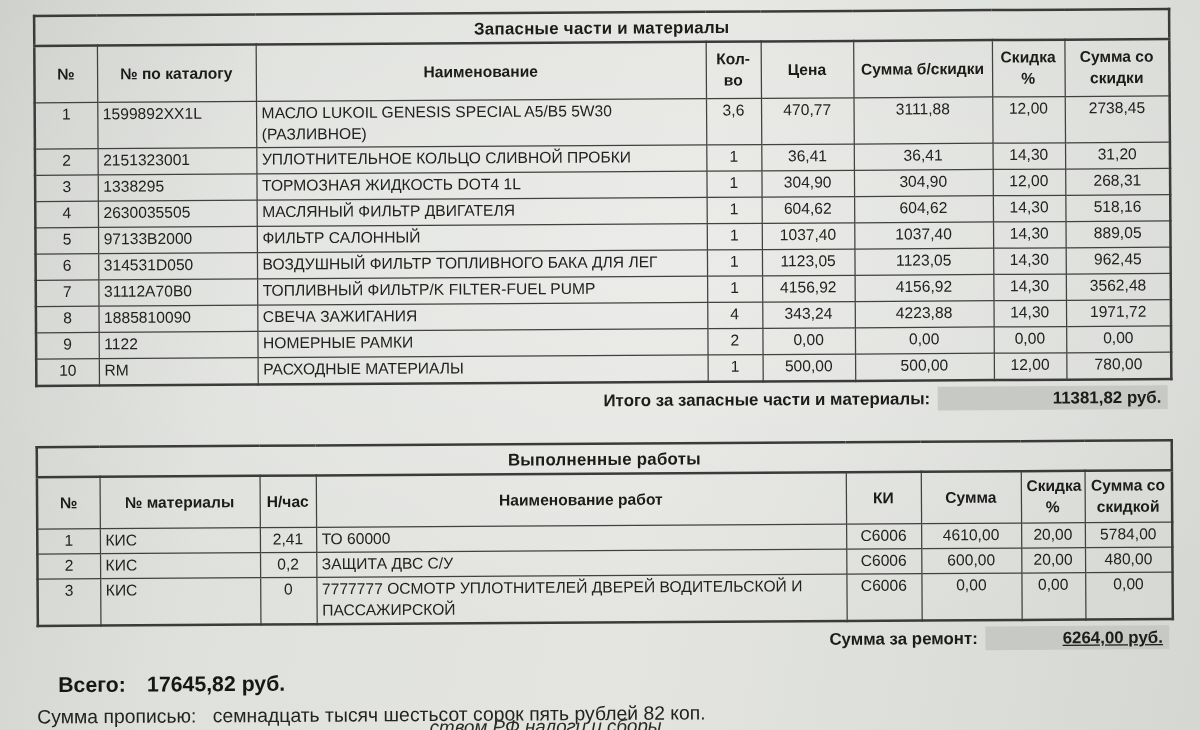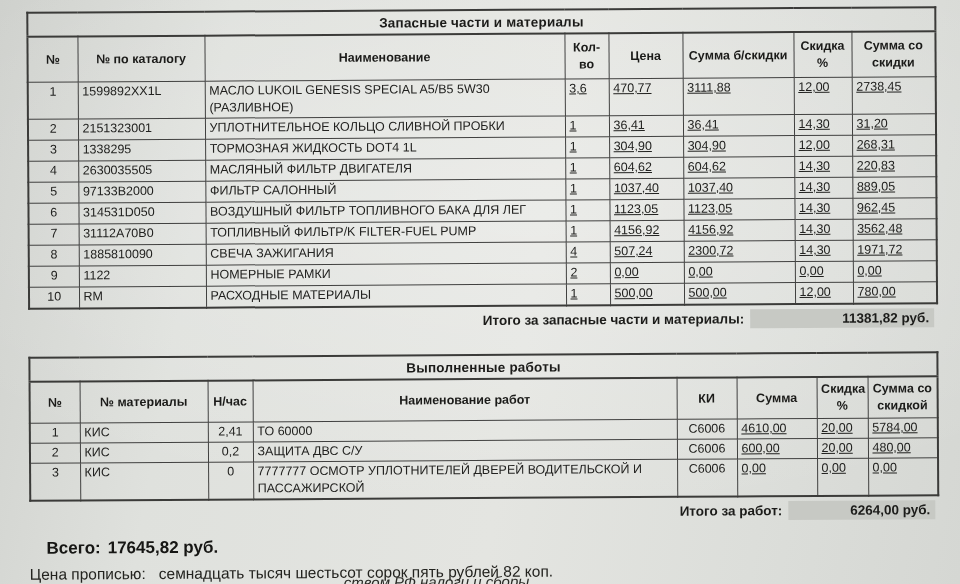--- a/index.html
+++ b/index.html
@@ -31,38 +31,38 @@
   }
   th{font-weight:bold;text-align:center;vertical-align:middle;color:#1b1b19;}
   tr.title-row th{
     height:20px;font-size:13.5px;letter-spacing:0.2px;
     border-bottom:2px solid #3b3b39;
   }
   .tbl1 tr.head-row th{height:42px;}
   .tbl2 tr.head-row th{height:38px;}
   td.al-l{text-align:left;}
   td.al-c{text-align:center;}
-  td.al-r{text-align:left;text-decoration:underline;}
+  td.al-r{text-align:center;}
   .tbl1 tbody tr td{height:18px;}
   .total-line{
     width:934px;margin-top:4px;
     display:flex;justify-content:flex-end;align-items:center;
     font-size:13.5px;font-weight:bold;color:#1c1c1a;
   }
   .total-box{
     background:#c7c9c4;
     text-align:right;padding:2px 5px 2px 4px;margin-left:6px;
   }
   .total-box.parts{width:175px;}
-  .total-box.works{width:138px;}
+  .total-box.works{width:138px;text-decoration:underline;}
   .grand-total{
     margin:14px 0 0 45px;
     font-size:17px;font-weight:bold;color:#161614;
   }
-  .grand-total .gt-value{margin-left:7px;}
+  .grand-total .gt-value{margin-left:17px;}
   .words-line{margin:7px 0 0 28px;font-size:15.5px;color:#23231f;}
   .words-line .w-value{margin-left:13px;}
   .cutoff-line{
     position:absolute;left:342px;top:573px;
     font-size:15px;font-style:italic;color:#2a2a26;white-space:nowrap;
   }
 </style>
 </head>
 <body>
 
@@ -129,21 +129,21 @@
           <td class="al-r">268,31</td>
         </tr>
         <tr>
           <td class="al-c">4</td>
           <td class="al-l">2630035505</td>
           <td class="al-l">МАСЛЯНЫЙ ФИЛЬТР ДВИГАТЕЛЯ</td>
           <td class="al-r">1</td>
           <td class="al-r">604,62</td>
           <td class="al-r">604,62</td>
           <td class="al-r">14,30</td>
-          <td class="al-r">220,83</td>
+          <td class="al-r">518,16</td>
         </tr>
         <tr>
           <td class="al-c">5</td>
           <td class="al-l">97133B2000</td>
           <td class="al-l">ФИЛЬТР САЛОННЫЙ</td>
           <td class="al-r">1</td>
           <td class="al-r">1037,40</td>
           <td class="al-r">1037,40</td>
           <td class="al-r">14,30</td>
           <td class="al-r">889,05</td>
@@ -166,22 +166,22 @@
           <td class="al-r">4156,92</td>
           <td class="al-r">4156,92</td>
           <td class="al-r">14,30</td>
           <td class="al-r">3562,48</td>
         </tr>
         <tr>
           <td class="al-c">8</td>
           <td class="al-l">1885810090</td>
           <td class="al-l">СВЕЧА ЗАЖИГАНИЯ</td>
           <td class="al-r">4</td>
-          <td class="al-r">507,24</td>
-          <td class="al-r">2300,72</td>
+          <td class="al-r">343,24</td>
+          <td class="al-r">4223,88</td>
           <td class="al-r">14,30</td>
           <td class="al-r">1971,72</td>
         </tr>
         <tr>
           <td class="al-c">9</td>
           <td class="al-l">1122</td>
           <td class="al-l">НОМЕРНЫЕ РАМКИ</td>
           <td class="al-r">2</td>
           <td class="al-r">0,00</td>
           <td class="al-r">0,00</td>
@@ -263,27 +263,27 @@
 ПАССАЖИРСКОЙ</td>
           <td class="al-c">C6006</td>
           <td class="al-r">0,00</td>
           <td class="al-r">0,00</td>
           <td class="al-r">0,00</td>
         </tr>
       </tbody>
   </table>
 
   <div class="total-line">
-    <span>Итого за работ:</span>
+    <span>Сумма за ремонт:</span>
     <span class="total-box works"><span>6264,00 руб.</span></span>
   </div>
 
   <div class="grand-total">
     <span>Всего:</span><span class="gt-value">17645,82 руб.</span>
   </div>
 
   <div class="words-line">
-    <span>Цена прописью:</span><span class="w-value">семнадцать тысяч шестьсот сорок пять рублей 82 коп.</span>
+    <span>Сумма прописью:</span><span class="w-value">семнадцать тысяч шестьсот сорок пять рублей 82 коп.</span>
   </div>
 
   <div class="cutoff-line">ством РФ налоги и сборы</div>
 
 </div>
 
 </body></html>

